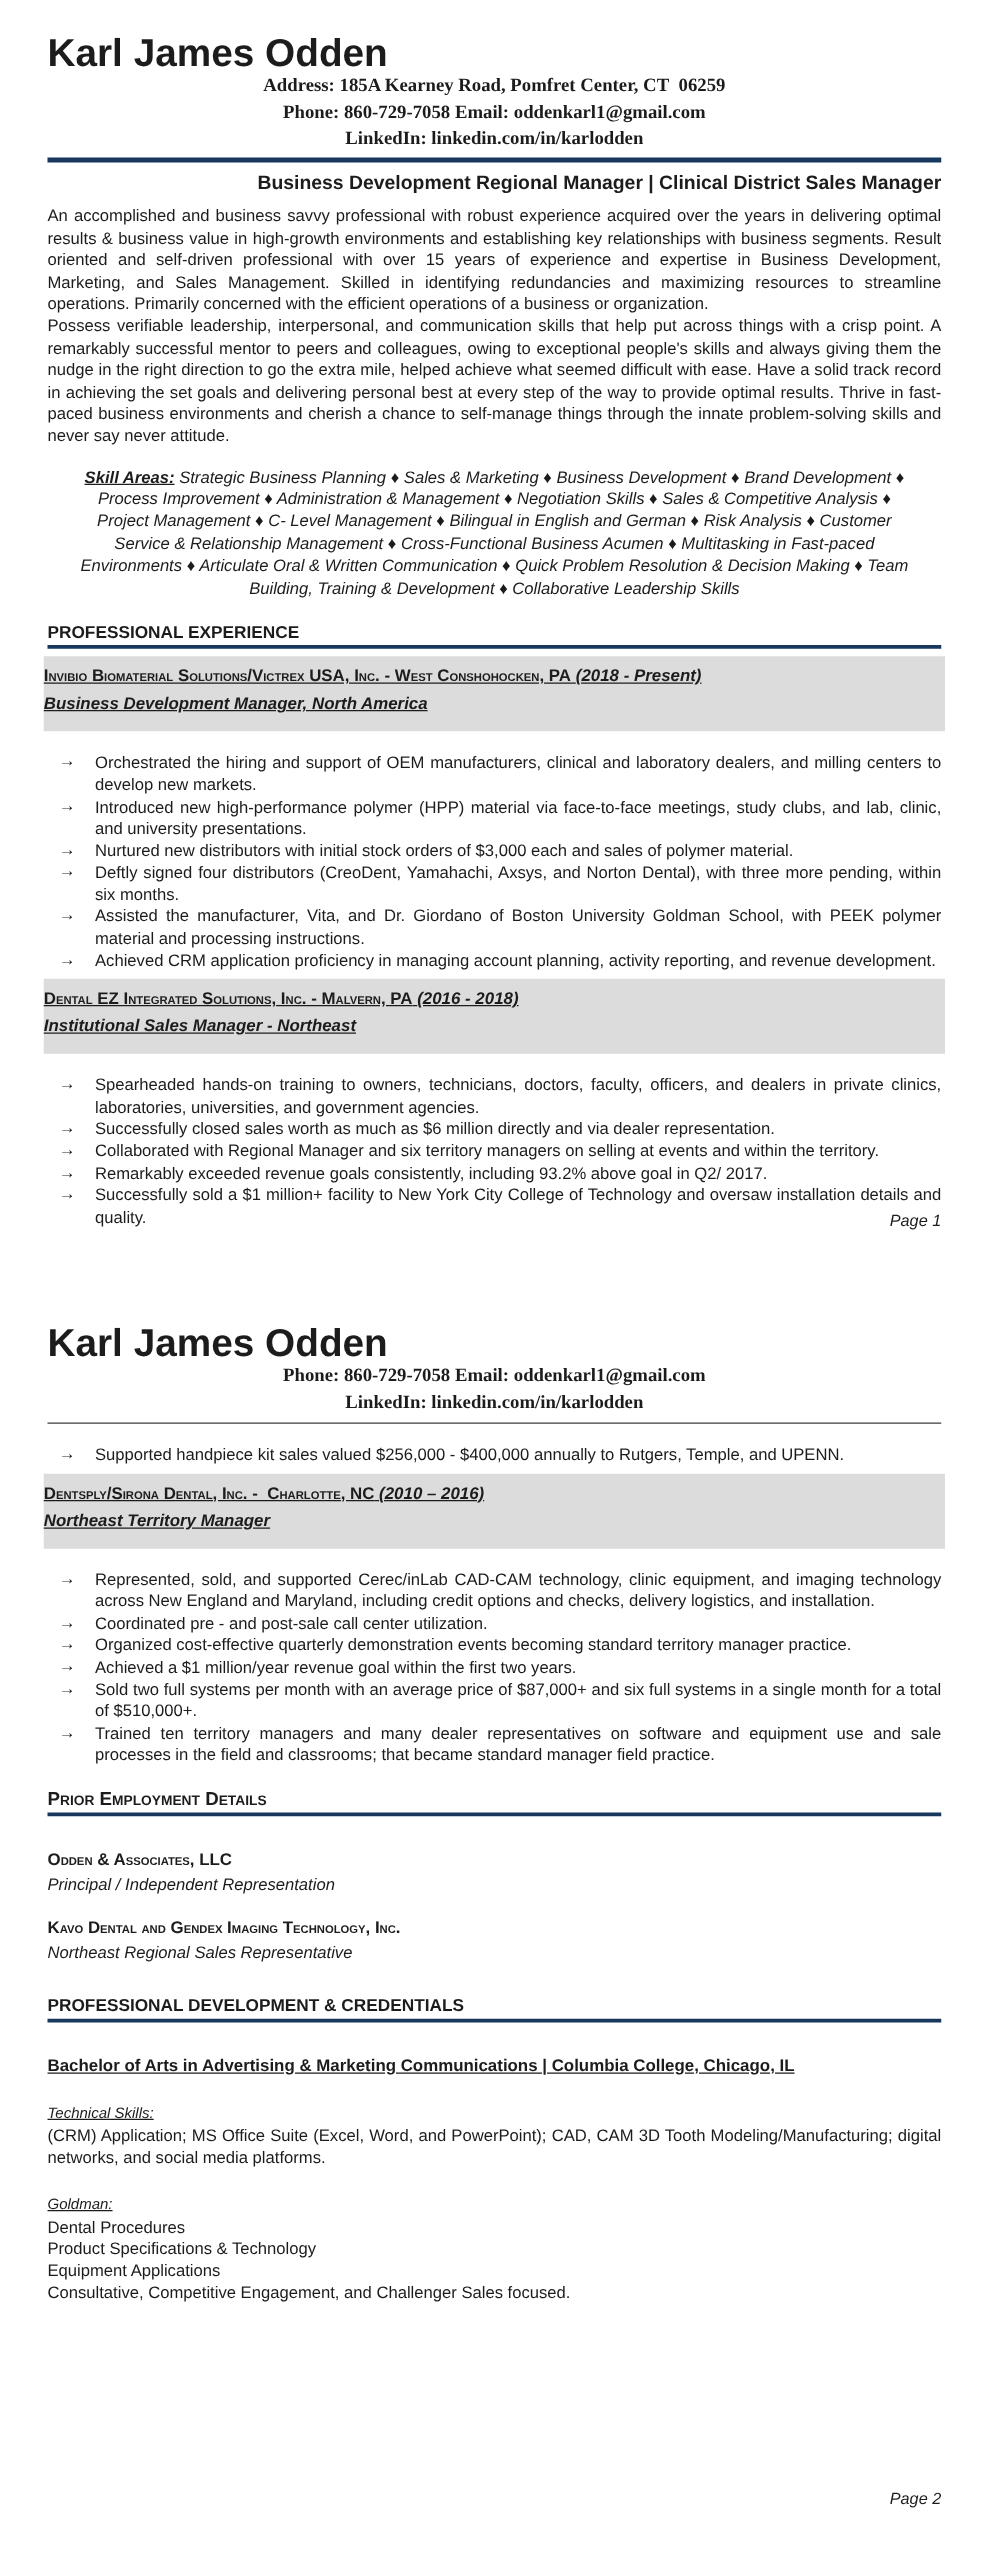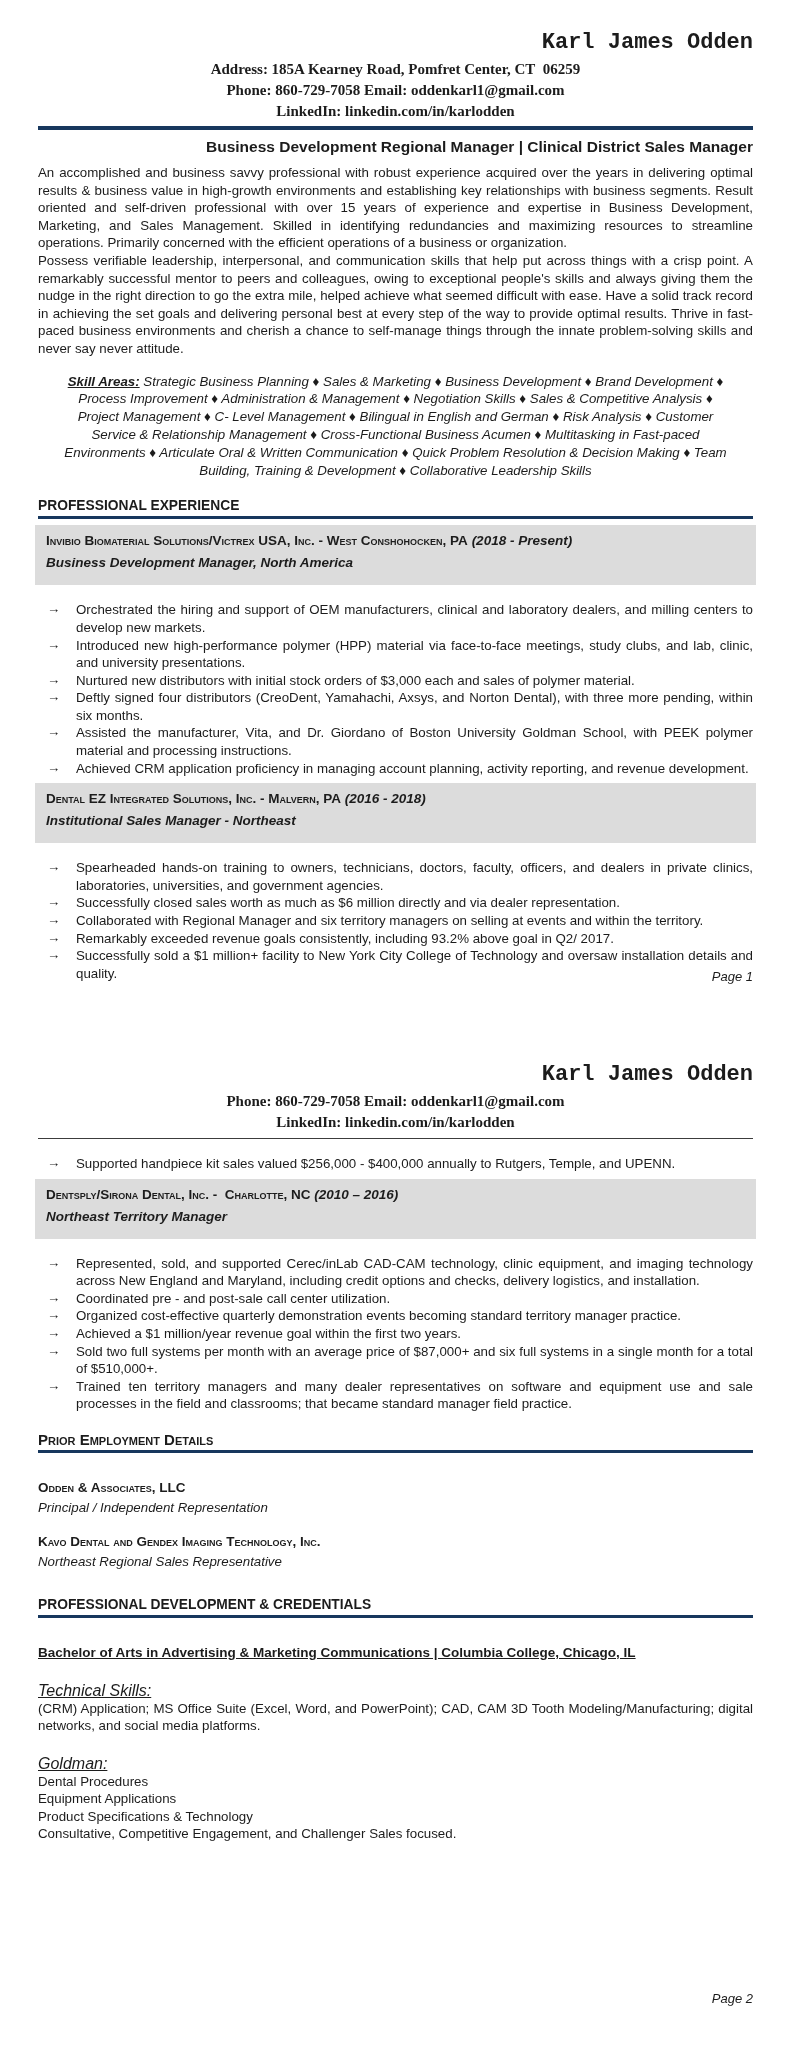--- a/index.html
+++ b/index.html
@@ -8,22 +8,22 @@
     position:relative; width:791px; height:2048px; margin:0 auto;
     background:#ffffff; color:#1c1c1c;
     font-family:"Liberation Sans", sans-serif;
   }
   .page { position:absolute; left:0; width:791px; }
   #page1 { top:0; height:1024px; }
   #page2 { top:1024px; height:1024px; }
   .inner { margin:0 38px; position:relative; }
 
   .name {
-    font-family:Liberation Mono, monospace; font-weight:bold;
-    font-size:22px; line-height:33px; text-align:right;
+    font-family:Liberation Sans, sans-serif; font-weight:bold;
+    font-size:31px; line-height:33px; text-align:left;
   }
   .pt-26 { padding-top:26px; }
   .pt-36 { padding-top:34px; }
   .contact {
     font-family:"Liberation Serif", serif; font-weight:bold;
     font-size:15px; line-height:21px; text-align:center;
   }
   .rule-thick { height:4px; background:#17375D; margin-top:4px; }
   .rule-thin  { height:1px; background:#3c3c3c; margin-top:5px; }
   .rule-section { height:3px; background:#17375D; margin-top:2px; }
@@ -39,21 +39,21 @@
   }
   .skills-label { font-weight:bold; text-decoration:underline; }
 
   .section-head { text-align:left; font-weight:bold; font-size:13.8px; line-height:17px; }
   .sc-head { font-variant:small-caps; font-size:15px; }
   .mt-18 { margin-top:18px; }
   .mt-22 { margin-top:18px; }
   .mt-26 { margin-top:26px; }
 
   .jobbox {
-    background:#DCDCDC; margin:6px -3px 0 -3px; padding:7px 10px 13px 11px;
+    background:#DCDCDC; margin:6px -3px 0 -3px; padding:7px 10px 13px 0;text-decoration:underline;
   }
   .company { font-weight:bold; font-size:13.5px; line-height:18px; }
   .sc { font-variant:small-caps; }
   .dates { font-style:italic; }
   .jobtitle { font-weight:bold; font-style:italic; font-size:13.5px; line-height:18px; margin-top:4px; }
 
   .bullets { margin-top:16px; }
   .bullet {
     position:relative; padding-left:38px; text-align:justify;
     font-size:13.3px; line-height:17.6px;
@@ -65,21 +65,21 @@
   }
   #page1 .page-footer { bottom:40px; }
   #page2 .page-footer { bottom:42px; }
 
   .prior-company { font-weight:bold; font-size:13.5px; line-height:18px; }
   .prior-role { font-style:italic; font-size:13.3px; line-height:17.6px; margin-top:2px; }
   .mt-16 { margin-top:16px; }
 
   .bachelor { font-weight:bold; font-size:13.5px; line-height:18px; margin-top:26px;text-decoration:underline; }
   .label-underline {
-    font-style:italic; text-decoration:underline; font-size:16px; line-height:17.6px;
+    font-style:italic; text-decoration:underline; font-size:12px; line-height:17.6px;
     margin-top:20px;
   }
   .cred-text { font-size:13.3px; line-height:17.6px; text-align:justify; }
   .training-line { font-size:13.3px; line-height:17.6px; }
 </style>
 </head>
 <body>
 
 <div class="doc">
 
@@ -179,20 +179,20 @@
       <div class="section-head mt-26">PROFESSIONAL DEVELOPMENT &amp; CREDENTIALS</div>
       <div class="rule-section"></div>
 
       <div class="bachelor">Bachelor of Arts in Advertising &amp; Marketing Communications | Columbia College, Chicago, IL</div>
 
       <div class="label-underline">Technical Skills:</div>
       <div class="cred-text">(CRM) Application; MS Office Suite (Excel, Word, and PowerPoint); CAD, CAM 3D Tooth Modeling/Manufacturing; digital networks, and social media platforms.</div>
 
       <div class="label-underline">Goldman:</div>
       <div class="training-line">Dental Procedures</div>
+      <div class="training-line">Product Specifications &amp; Technology</div>
       <div class="training-line">Equipment Applications</div>
-      <div class="training-line">Product Specifications &amp; Technology</div>
       <div class="training-line">Consultative, Competitive Engagement, and Challenger Sales focused.</div>
     </div>
     <div class="page-footer">Page 2</div>
   </div>
 
 </div>
 
 </body></html>

